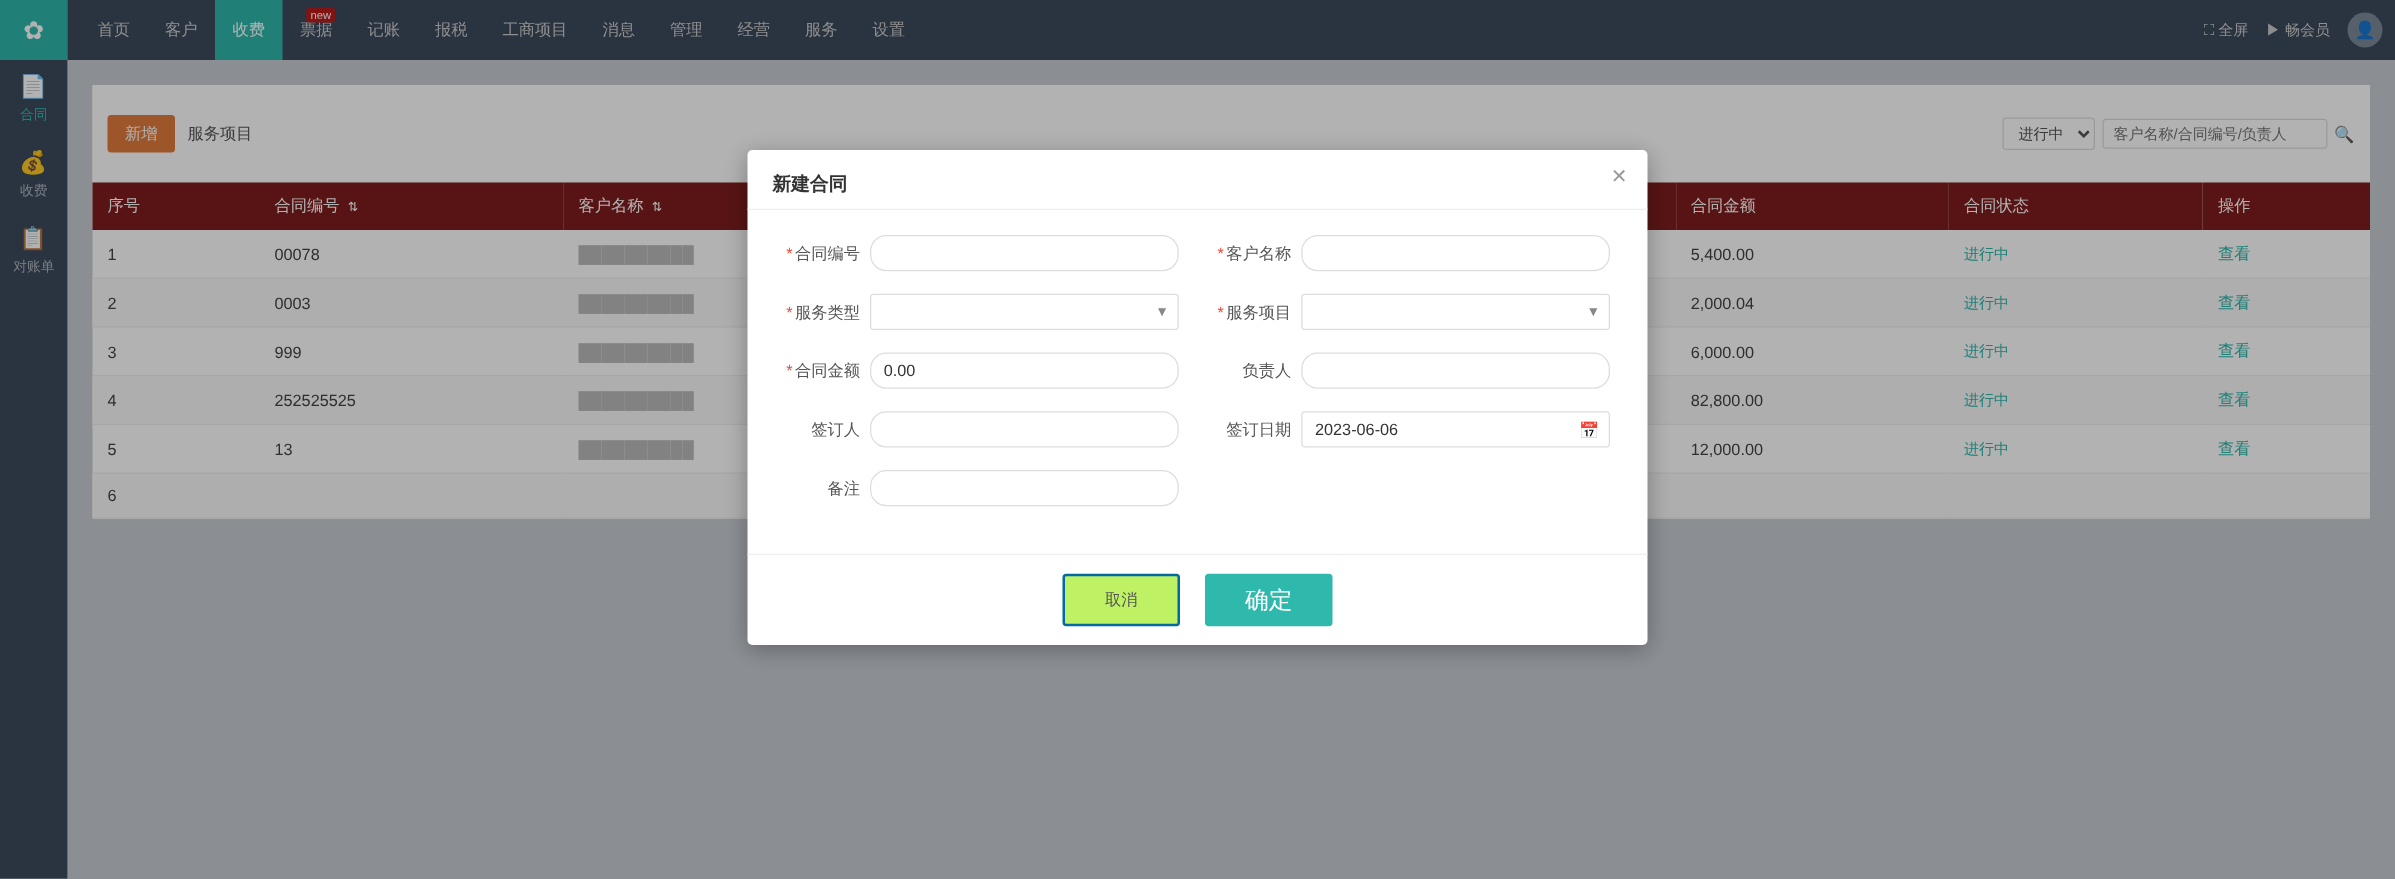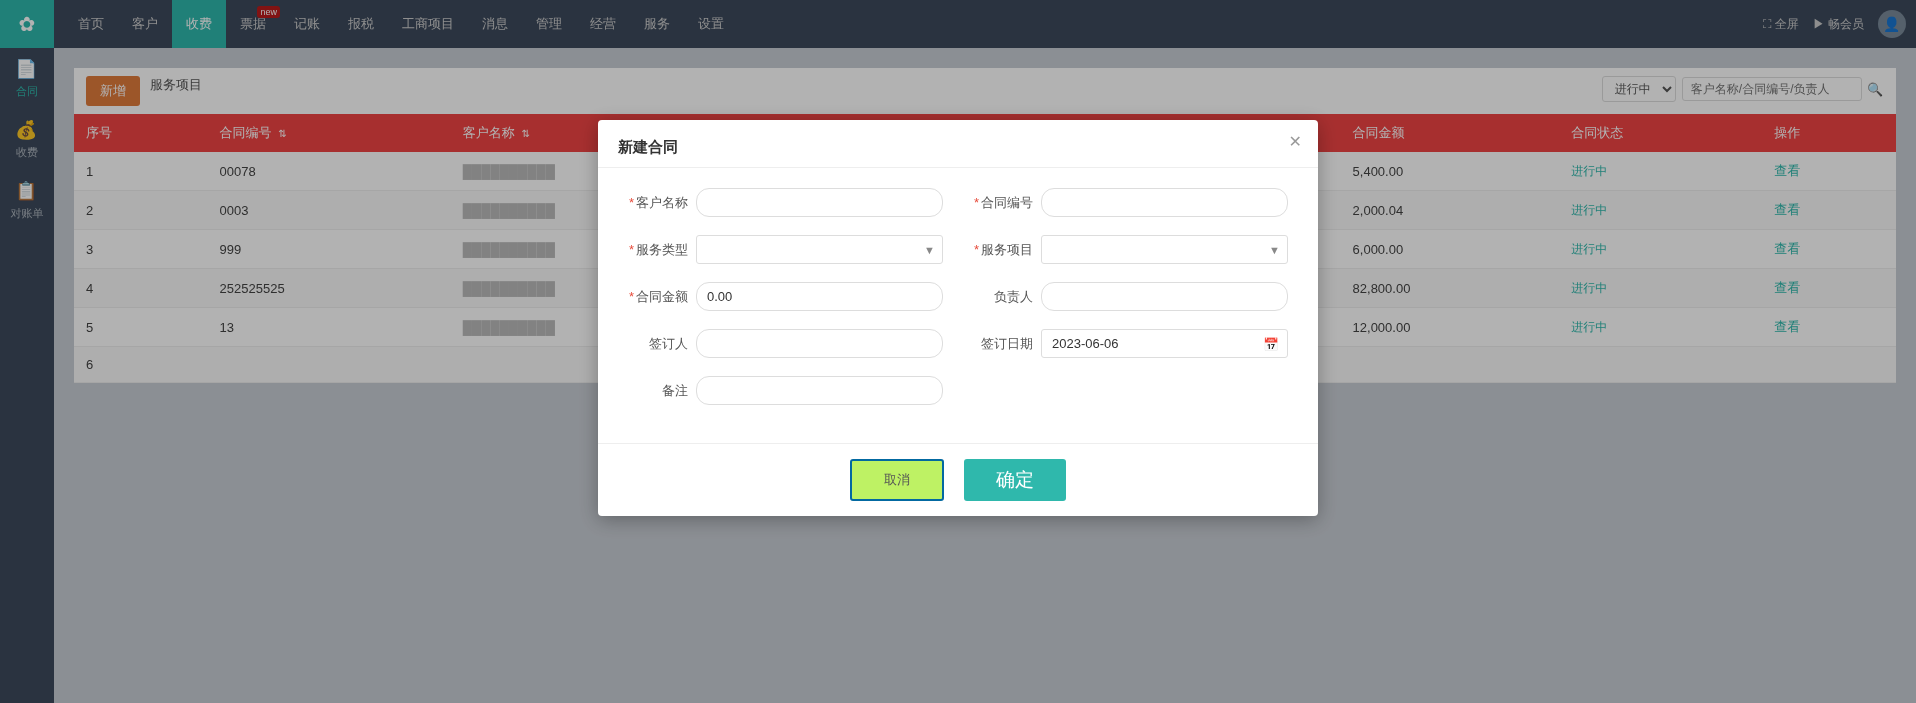--- a/index.html
+++ b/index.html
@@ -68,21 +68,21 @@
       color: #ccc;
       position: relative;
     }
     .topnav-item.active {
       background: #2fb8ac;
       color: white;
     }
     .topnav-item .new-badge {
       position: absolute;
       top: 6px;
-      right: 0;
+      right: 12px;
       background: #b91c1c;
       color: white;
       font-size: 9px;
       padding: 1px 3px;
       border-radius: 3px;
     }
     .topnav-right {
       margin-left: auto;
       display: flex;
       align-items: center;
@@ -112,22 +112,22 @@
       background: #c8cdd4;
     }
 
     
     .table-container {
       background: white;
       border-radius: 2px;
     }
     .table-toolbar {
       display: flex;
-      align-items: flex-start;
-      padding: 8px 12px;
+      align-items: center;
+      padding: 24px 12px;
       gap: 10px;
       background: white;
     }
     .btn-new {
       background: #e07b3c;
       color: white;
       border: none;
       padding: 6px 14px;
       border-radius: 3px;
       cursor: pointer;
@@ -160,21 +160,21 @@
       width: 180px;
     }
     .search-icon { color: #888; cursor: pointer; }
 
     
     .data-table {
       width: 100%;
       border-collapse: collapse;
     }
     .data-table thead tr {
-      background: #ef4444;
+      background: #7f1d1d;
       color: white;
     }
     .data-table thead th {
       padding: 10px 12px;
       text-align: left;
       font-weight: normal;
       font-size: 13px;
       white-space: nowrap;
     }
     .data-table thead th .sort-icon { font-size: 10px; margin-left: 3px; }
@@ -499,27 +499,27 @@
 
 <div class="overlay">
   <div class="dialog">
     <div class="dialog-header">新建合同</div>
     <span class="dialog-close">✕</span>
     <div class="dialog-body">
 
       <div class="form-row">
         <div class="form-group">
           <span class="form-label">
+            <span class="required">*</span><span>合同编号</span>
+          </span>
+          <input class="form-input" type="text" style="">
+        </div>
+        <div class="form-group">
+          <span class="form-label">
             <span class="required">*</span><span>客户名称</span>
-          </span>
-          <input class="form-input" type="text" style="">
-        </div>
-        <div class="form-group">
-          <span class="form-label">
-            <span class="required">*</span><span>合同编号</span>
           </span>
           <input class="form-input" type="text" style="">
         </div>
       </div>
 
       <div class="form-row">
         <div class="form-group">
           <span class="form-label">
             <span class="required">*</span><span>服务类型</span>
           </span>

